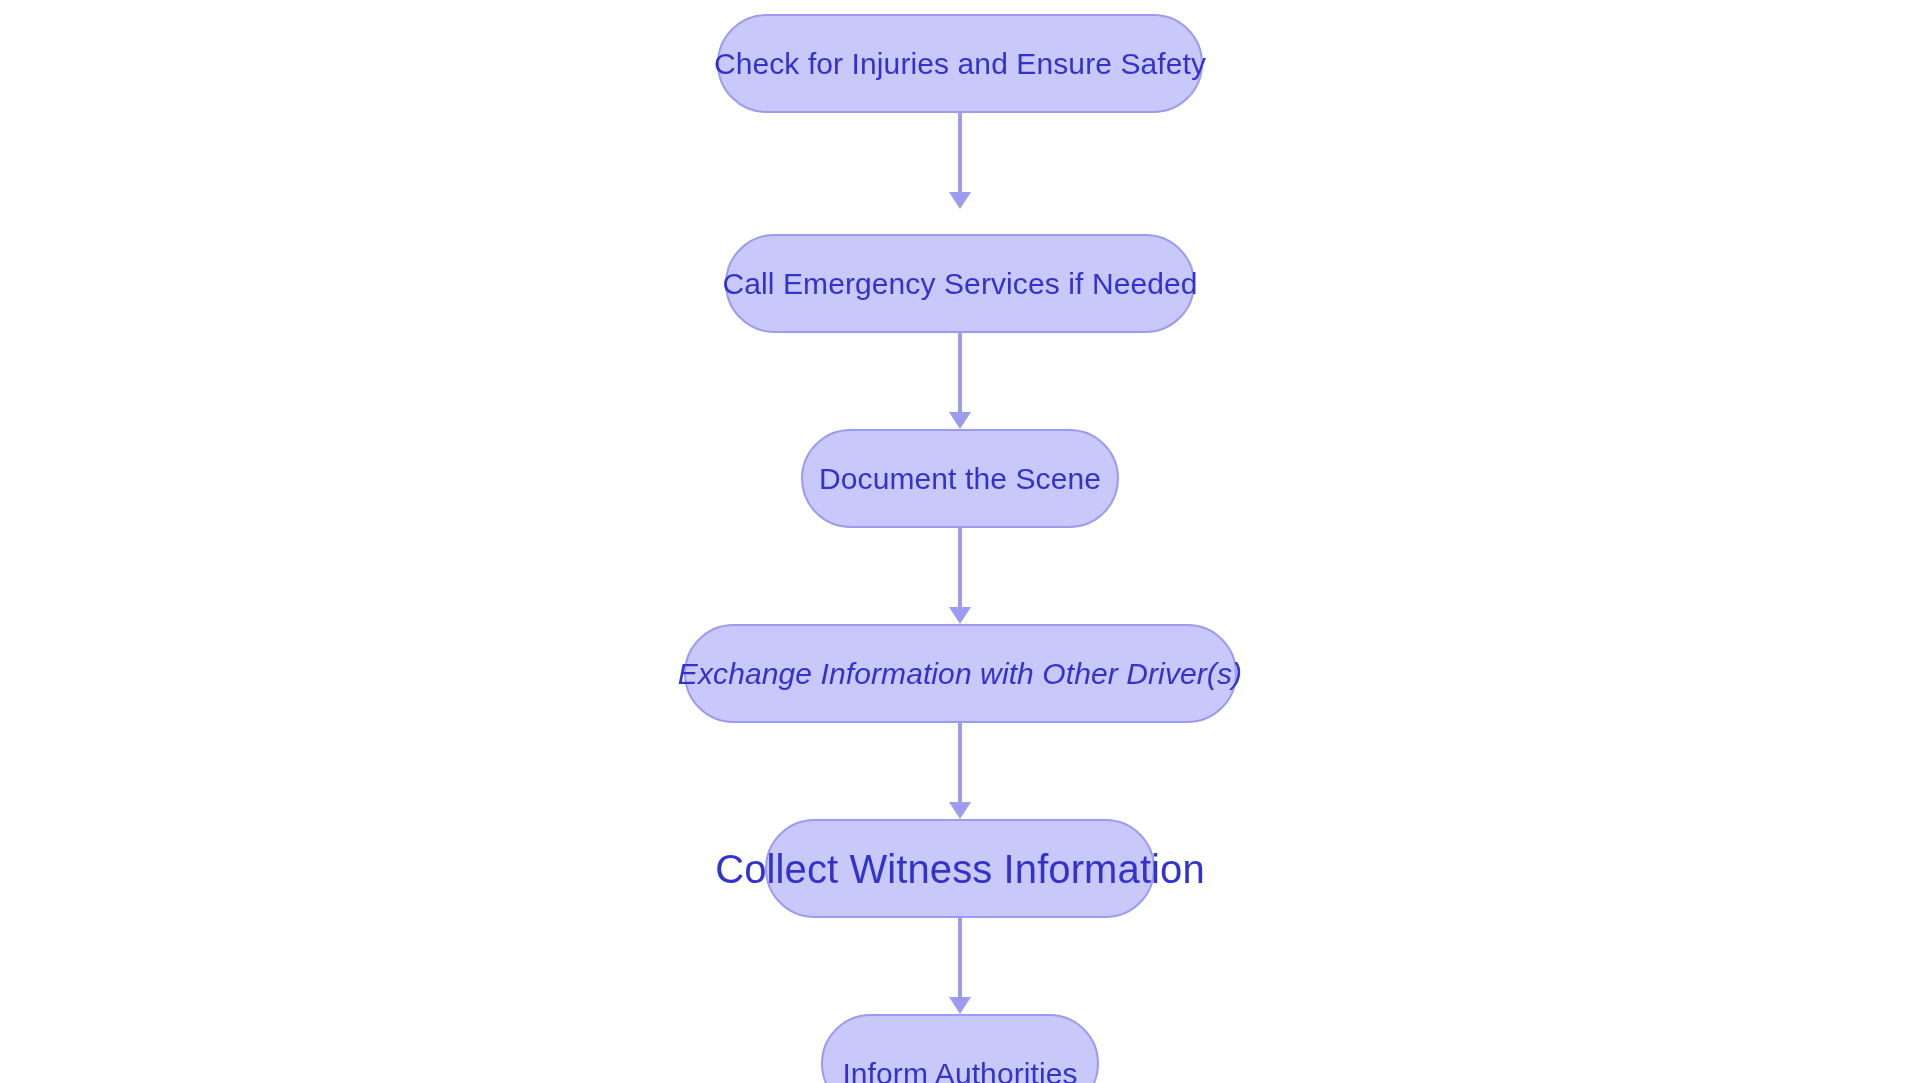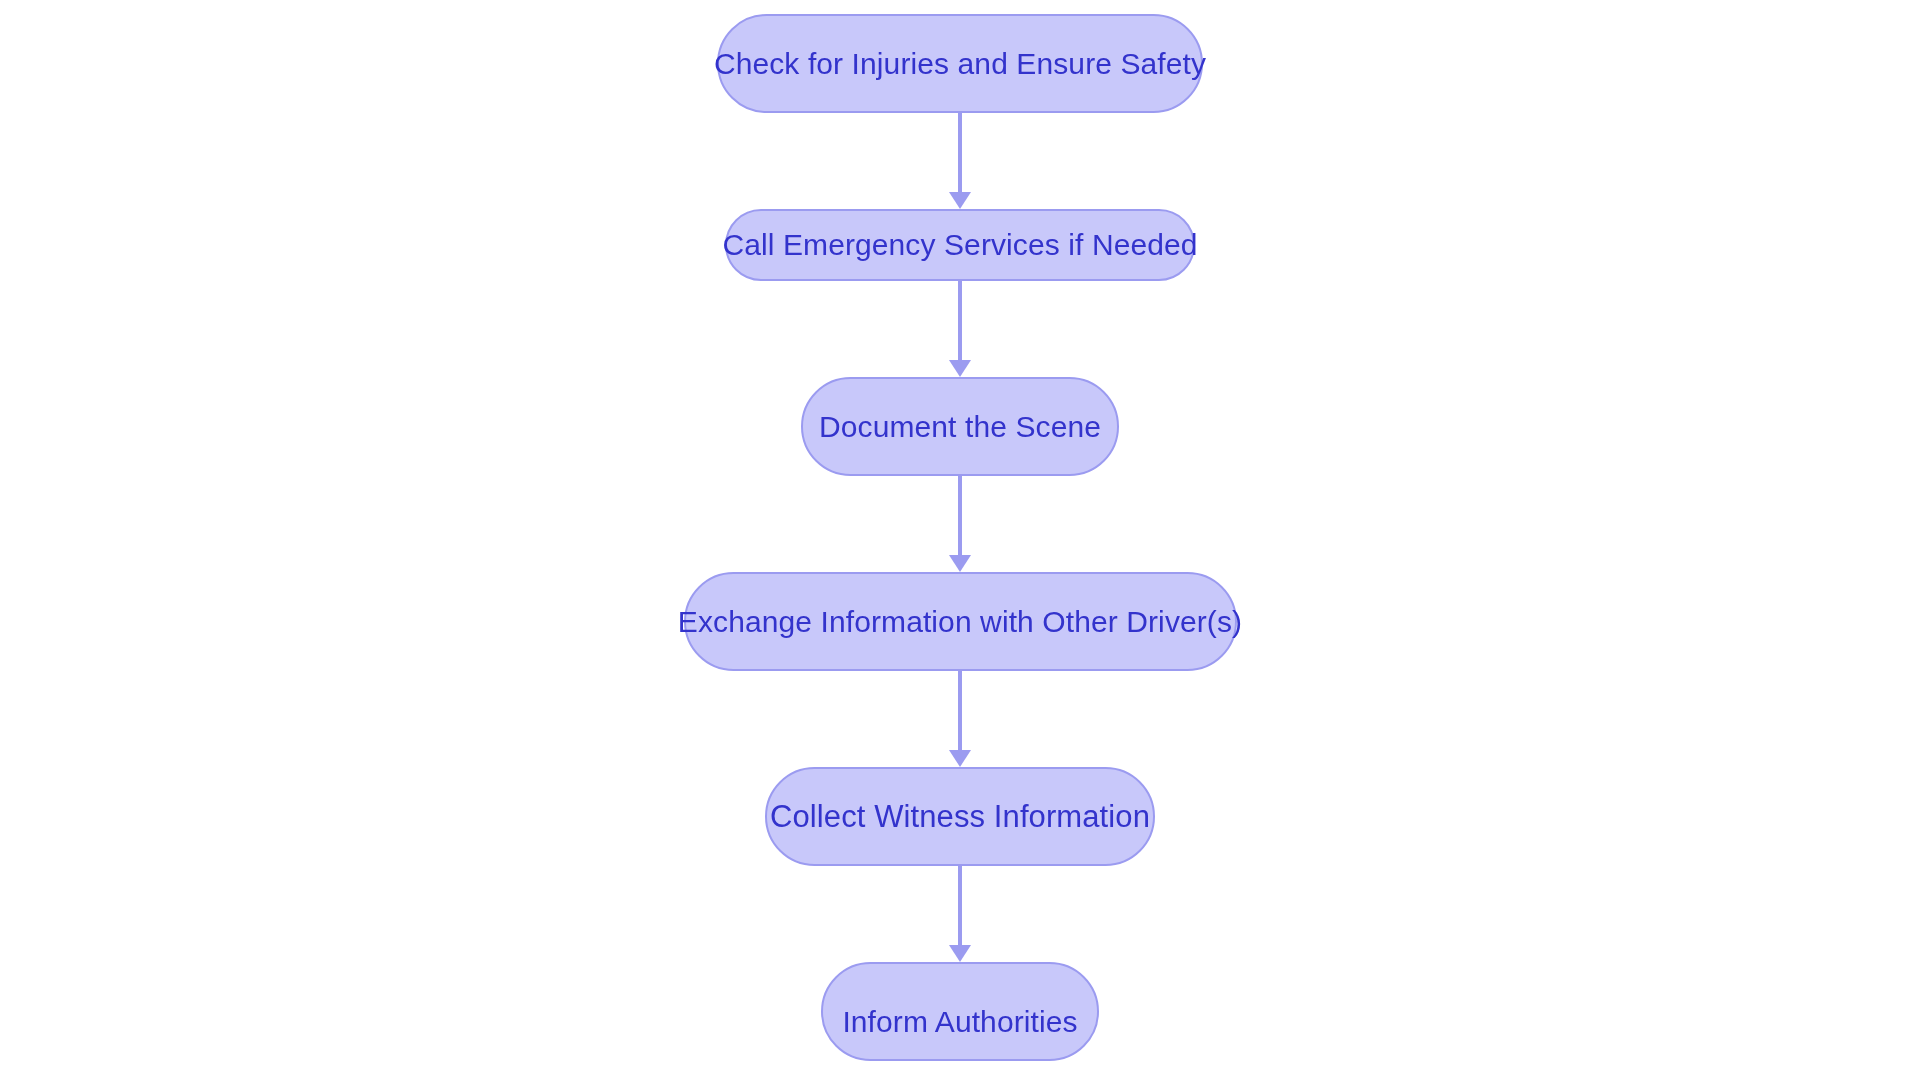--- a/index.html
+++ b/index.html
@@ -80,21 +80,21 @@
     border-right: 11px solid transparent;
     border-top: 17px solid #9b9bf0;
     flex: 0 0 auto;
     margin-top: -1px;
   }
 
   
   .w-n1 { width: 486px; }
   .w-n2 { width: 470px; }
   .w-n3 { width: 318px; }
-  .w-n4 { width: 553px; }
+  .w-n4 { width: 553px; font-style: italic; }
   .w-n5 { width: 390px; }
   .w-n6 { width: 278px; }
 
   .spacer-top { height: 14px; flex: 0 0 auto; }
 </style>
 </head>
 <body>
 
 <div id="flowchart-canvas" style="background: rgb(255, 255, 255);">
   <div class="flow-column">
@@ -103,21 +103,21 @@
 
     <div class="flow-node w-n1" style="width: 486px; height: 99px; background: rgb(200, 200, 250); border: 2px solid rgb(155, 155, 240);">
       <span class="flow-node-label" style="color: rgb(51, 51, 204); font-size: 30px;">Check for Injuries and Ensure Safety</span>
     </div>
 
     <div class="flow-connector" style="height: 96px;">
       <div class="connector-line" style="background: rgb(155, 155, 240); width: 4px;"></div>
       <div class="connector-arrowhead" style="border-top-color: rgb(155, 155, 240);"></div>
     </div>
 
-    <div class="flow-node w-n2" style="width: 470px; height: 72px; background: rgb(200, 200, 250); border: 2px solid rgb(155, 155, 240);">
+    <div class="flow-node w-n2" style="width: 470px; height: 99px; background: rgb(200, 200, 250); border: 2px solid rgb(155, 155, 240); margin-top: 25px;">
       <span class="flow-node-label" style="color: rgb(51, 51, 204); font-size: 30px;">Call Emergency Services if Needed</span>
     </div>
 
     <div class="flow-connector" style="height: 96px;">
       <div class="connector-line" style="background: rgb(155, 155, 240); width: 4px;"></div>
       <div class="connector-arrowhead" style="border-top-color: rgb(155, 155, 240);"></div>
     </div>
 
     <div class="flow-node w-n3" style="width: 318px; height: 99px; background: rgb(200, 200, 250); border: 2px solid rgb(155, 155, 240); justify-content: center;">
       <span class="flow-node-label" style="color: rgb(51, 51, 204); font-size: 30px;">Document the Scene</span>
@@ -131,21 +131,21 @@
     <div class="flow-node w-n4" style="width: 553px; height: 99px; background: rgb(200, 200, 250); border: 2px solid rgb(155, 155, 240);">
       <span class="flow-node-label" style="color: rgb(51, 51, 204); font-size: 30px;">Exchange Information with Other Driver(s)</span>
     </div>
 
     <div class="flow-connector" style="height: 96px;">
       <div class="connector-line" style="background: rgb(155, 155, 240); width: 4px;"></div>
       <div class="connector-arrowhead" style="border-top-color: rgb(155, 155, 240);"></div>
     </div>
 
     <div class="flow-node w-n5" style="width: 390px; height: 99px; background: rgb(200, 200, 250); border: 2px solid rgb(155, 155, 240);">
-      <span class="flow-node-label" style="color: rgb(51, 51, 204); font-size: 31px;">Collect Witness Information</span>
+      <span class="flow-node-label" style="color: rgb(51, 51, 204); font-size: 40px;">Collect Witness Information</span>
     </div>
 
     <div class="flow-connector" style="height: 96px;">
       <div class="connector-line" style="background: rgb(155, 155, 240); width: 4px;"></div>
       <div class="connector-arrowhead" style="border-top-color: rgb(155, 155, 240);"></div>
     </div>
 
     <div class="flow-node w-n6" style="width: 278px; height: 99px; background: rgb(200, 200, 250); border: 2px solid rgb(155, 155, 240);">
       <span class="flow-node-label" style="color: rgb(51, 51, 204); font-size: 30px; margin-top: 21px;">Inform Authorities</span>
     </div>

